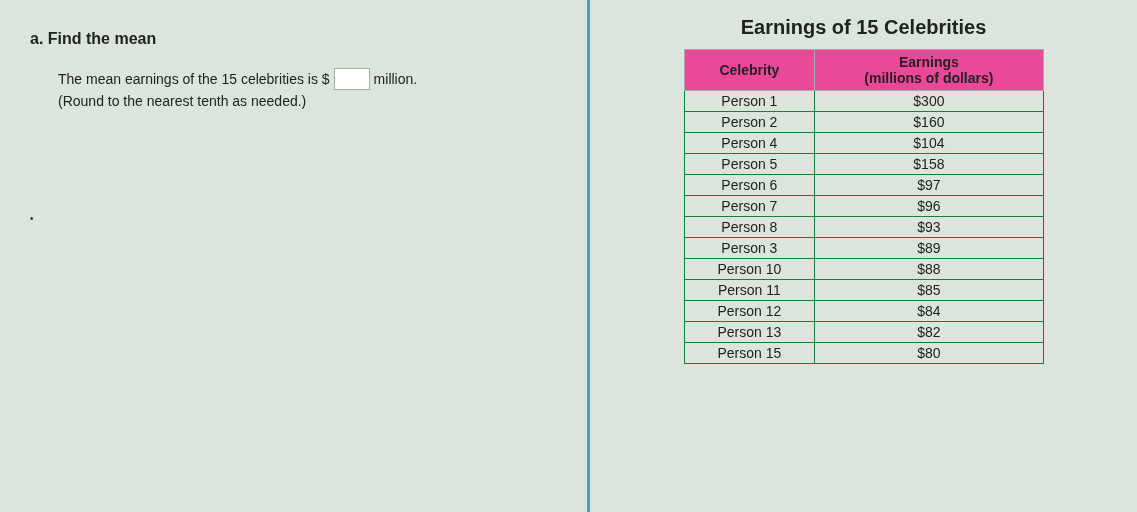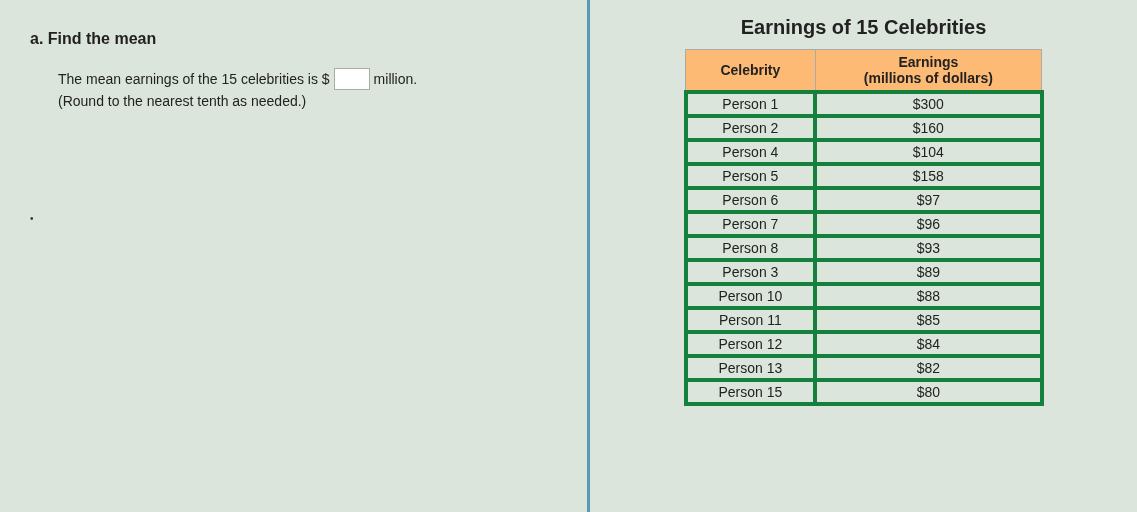--- a/index.html
+++ b/index.html
@@ -82,29 +82,29 @@
       width: 360px;
     }
 
     .data-table th {
       font-weight: bold;
       font-size: 14px;
       color: #222;
       text-align: center;
       padding: 4px 16px;
       border: 1px solid #aaa;
-      background: #fdba74;
+      background: #ec4899;
     }
 
     .data-table td {
       font-size: 14px;
       color: #222;
       text-align: center;
       padding: 2px 8px;
-      border: 4px solid #15803d;
+      border: 1px solid #15803d;
       background: #dce5dc;
     }
 
     .th-earnings {
       text-align: center;
     }
 
     .bullet {
       font-size: 10px;
       color: #333;

